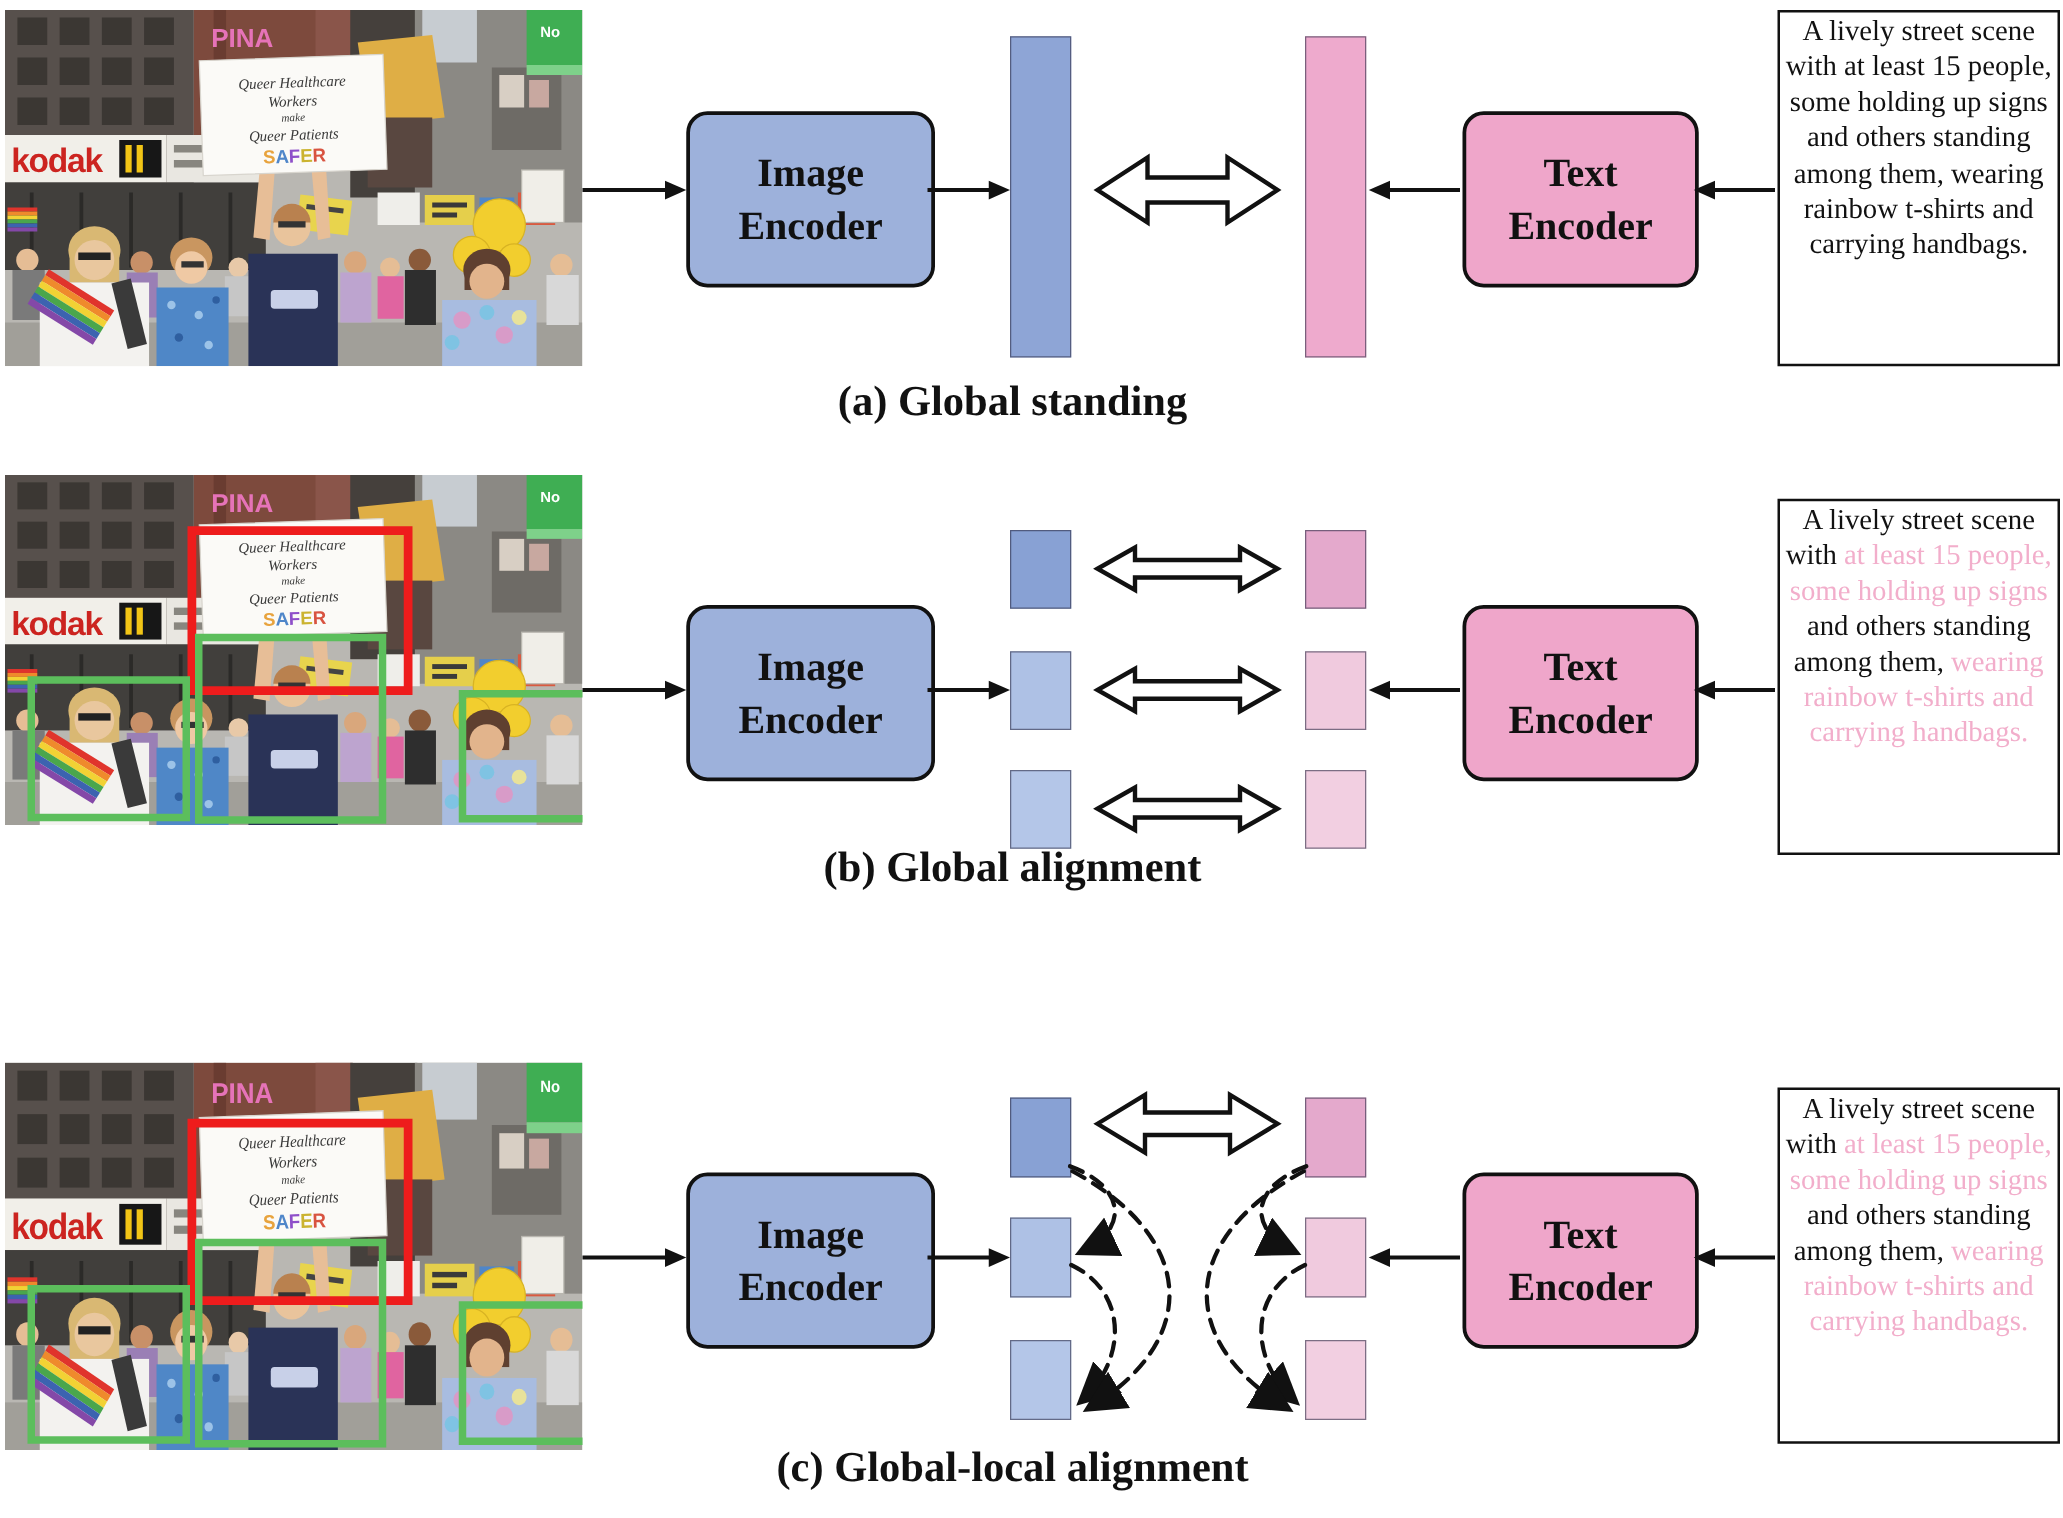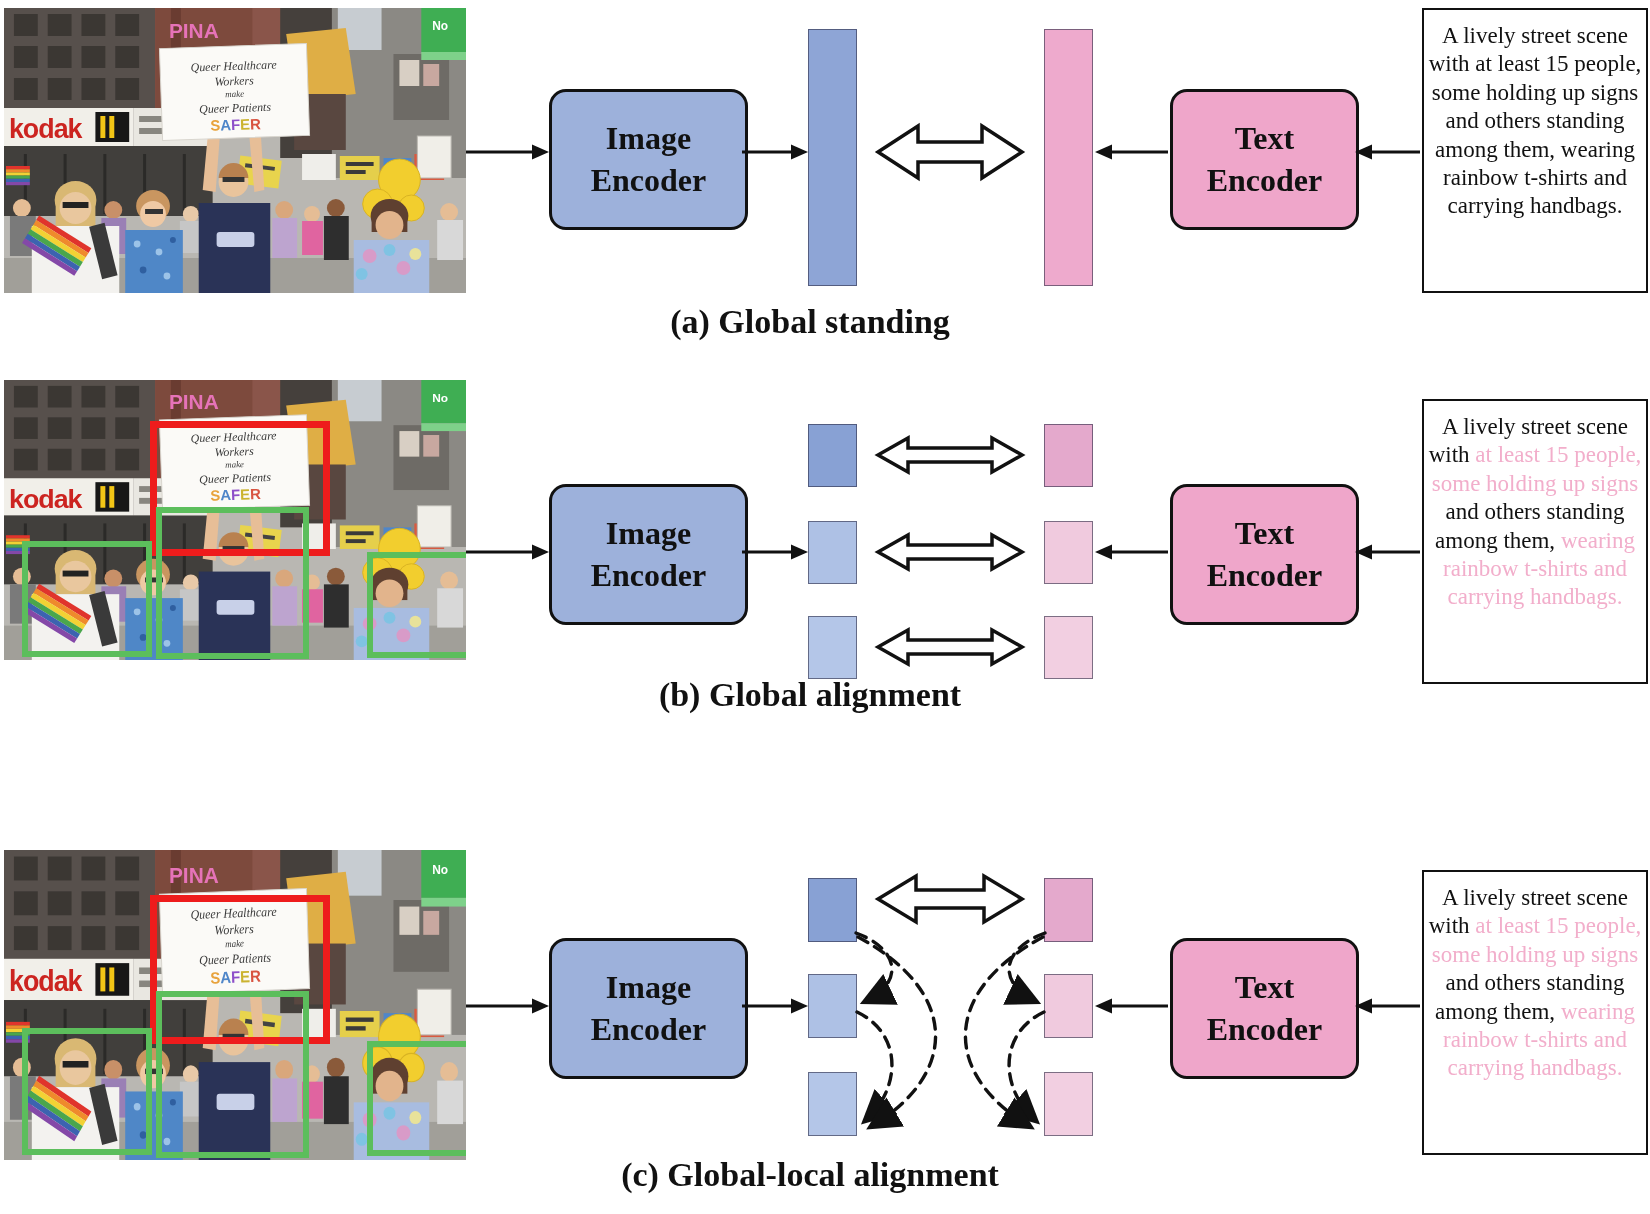--- a/index.html
+++ b/index.html
@@ -18,21 +18,21 @@
   .bar{position:absolute;border:1.5px solid rgba(45,45,70,.6);box-sizing:border-box;}
   .bar.blue{background:var(--bar_blue);}
   .bar.pink{background:var(--bar_pink);}
   .lb-top{background:var(--local_blue_top)!important;}
   .lb-mid{background:var(--local_blue_mid)!important;}
   .lb-bot{background:var(--local_blue_bot)!important;}
   .lp-top{background:var(--local_pink_top)!important;}
   .lp-mid{background:var(--local_pink_mid)!important;}
   .lp-bot{background:var(--local_pink_bot)!important;}
   .capbox{position:absolute;background:#fff;border:2.5px solid #111;box-sizing:border-box;
-          font-size:23px;line-height:1.235;text-align:center;color:#111;padding:12px 4px;}
+          font-size:23px;line-height:1.235;text-align:center;color:#111;padding:1px 4px;}
   .capbox .hl{color:var(--highlight_pink);text-align:center;}
   .plabel{position:absolute;left:420px;width:780px;text-align:center;font-weight:bold;font-size:34px;color:#111;}
   #overlay{position:absolute;left:0;top:0;pointer-events:none;}
   #overlay line{stroke:#111;stroke-width:3.2px;}
   #overlay .dbl{fill:#fff;stroke:#111;stroke-width:3.5px;}
   #overlay .dash{fill:none;stroke:#111;stroke-width:3.4px;stroke-dasharray:11 8;stroke-linecap:round;}
   #hiddendefs{position:absolute;width:0;height:0;}
 </style>
 </head>
 <body>

